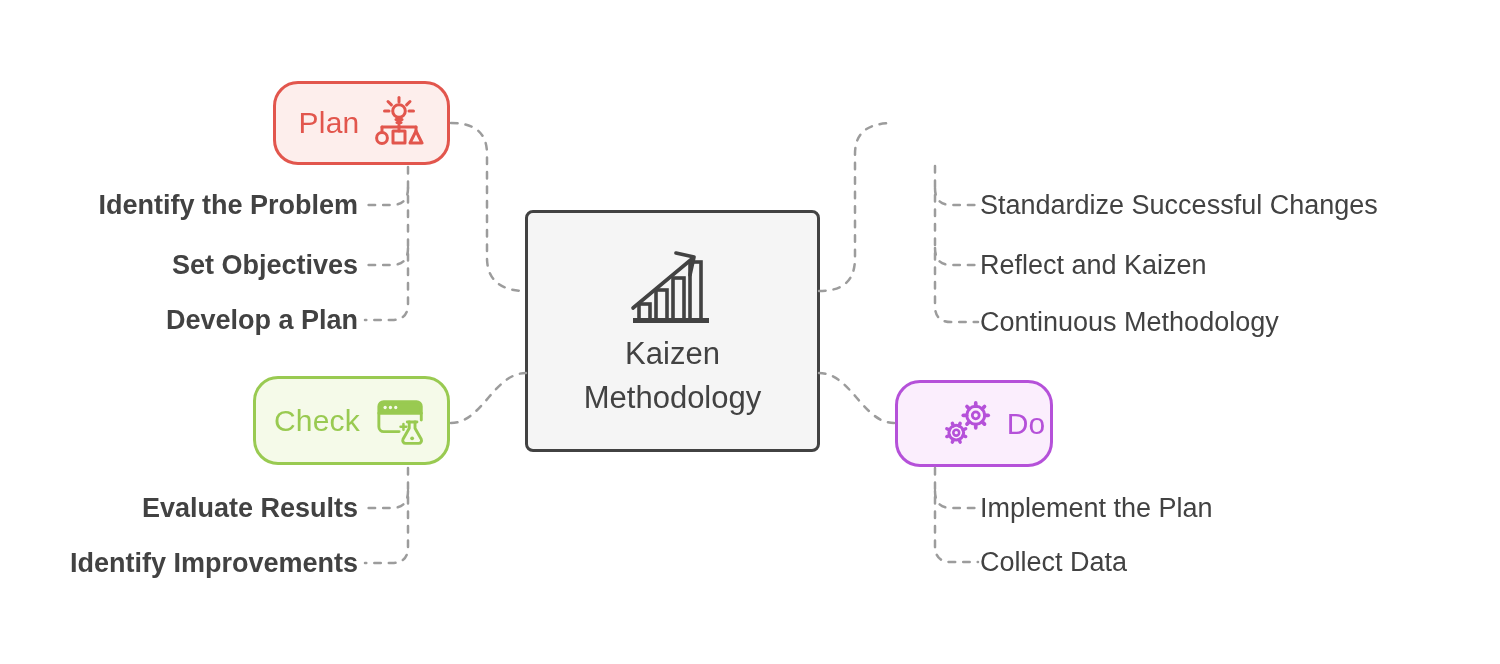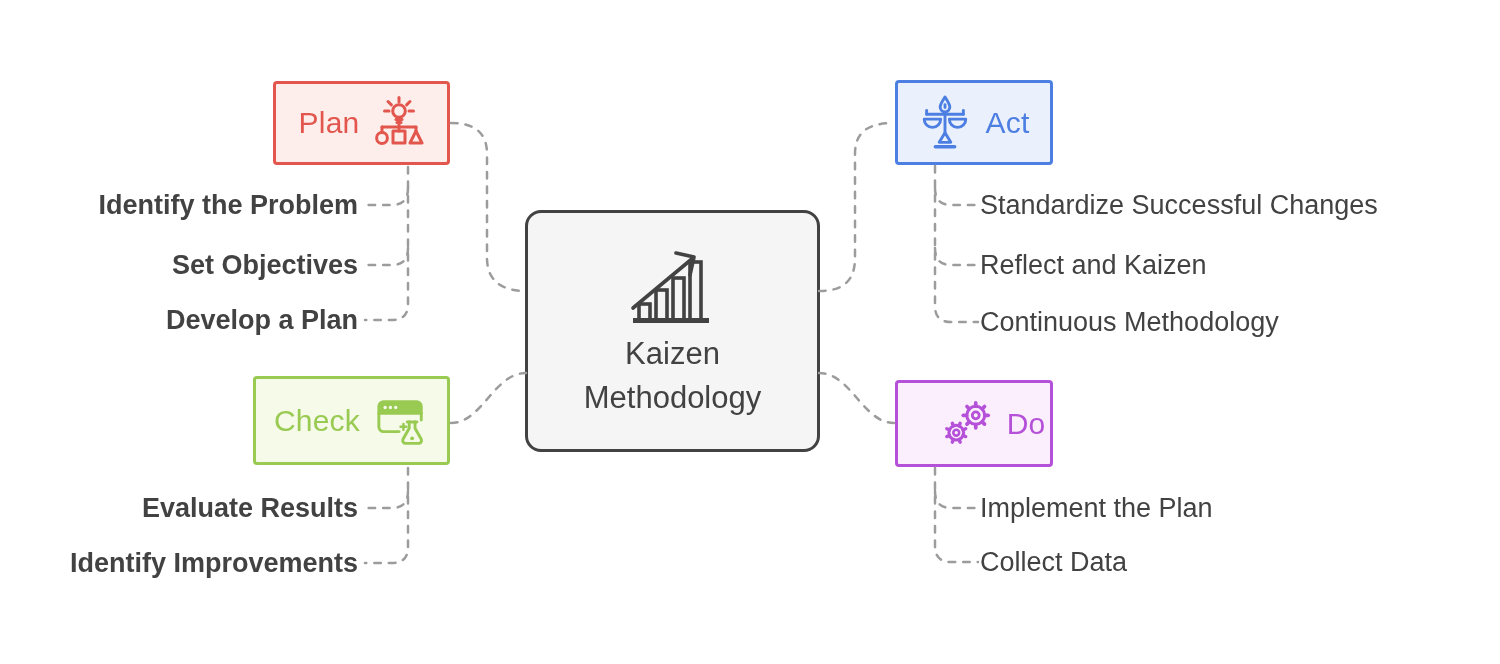--- a/index.html
+++ b/index.html
@@ -2,25 +2,25 @@
 <html><head>
 <meta charset="utf-8">
 <style>
   html,body{margin:0;padding:0;background:#ffffff;}
   .canvas{
     position:relative;width:1500px;height:664px;background:#ffffff;
     font-family:"Liberation Sans",sans-serif;overflow:hidden;
   }
   .connector-layer{position:absolute;left:0;top:0;width:1500px;height:664px;z-index:2;pointer-events:none;}
   .node{position:absolute;box-sizing:border-box;display:flex;align-items:center;justify-content:center;z-index:1;}
-  .branch-node{border-radius:4px;border:3px solid;gap:15px;}
+  .branch-node{border-radius:25px;border:3px solid;gap:15px;}
   .branch-node .label{font-size:30px;font-weight:500;letter-spacing:.2px;}
   .center-node{
     left:525px;top:210px;width:295px;height:242px;
-    background:#f5f5f5;border:3px solid #424242;border-radius:16px;
+    background:#f5f5f5;border:3px solid #424242;border-radius:8px;
     flex-direction:column;gap:6px;
   }
   .center-node .label{
     font-size:31px;line-height:1.42;color:#424242;text-align:center;font-weight:400;
   }
   
   .node-plan {left:273px;top:81px;width:177px;height:84px;background:#fdeeec;border-color:#e2564d;}
   .node-plan .label{color:#e2564d;}
   .node-act  {left:895px;top:80px;width:158px;height:85px;background:#eaf1fc;border-color:#4d7fe3;}
   .node-act .label{color:#4d7fe3;}
@@ -96,35 +96,20 @@
       <path d="M8 31 H42"></path>
       <path d="M8 31 v4.5"></path>
         <path d="M25 31 v4"></path>
         <path d="M42 31 v4"></path>
       <circle cx="8" cy="42" r="5.4"></circle>
       <rect x="19" y="35" width="12" height="12"></rect>
       <path d="M42 35 L48 47 H36 Z"></path>
     </svg>
   </div>
 
-  <div class="node branch-node node-act">
-    <svg class="icon" width="52" height="58" viewBox="0 0 52 60" fill="none" stroke="#4d7fe3" stroke-width="3" stroke-linecap="round" stroke-linejoin="round">
-      <path d="M26 3 C23 8 21 10.5 21 13.5 a5 5 0 0 0 10 0 C31 10.5 29 8 26 3 Z"></path>
-      <path d="M26 11 v3"></path>
-      <path d="M7 21 H45"></path>
-      <path d="M7 21 v-4"></path>
-        <path d="M45 21 v-4"></path>
-      <path d="M4.5 26 a8.5 8.5 0 0 0 17 0 Z"></path>
-      <path d="M30.5 26 a8.5 8.5 0 0 0 17 0 Z"></path>
-      <path d="M26 21 V42"></path>
-      <path d="M26 40 L20 50 H32 Z"></path>
-      <path d="M16 54.5 H36" stroke-width="3.6"></path>
-    </svg>
-    <span class="label">Act</span>
-  </div>
 
   <div class="node branch-node node-check">
     <span class="label">Check</span>
     <svg class="icon" width="54" height="54" viewBox="0 0 56 56" fill="none" stroke="#99ca51" stroke-width="3" stroke-linecap="round" stroke-linejoin="round">
       <path d="M9 8 h34 a5 5 0 0 1 5 5 v7 H4 v-7 a5 5 0 0 1 5 -5 Z" fill="#99ca51"></path>
       <circle cx="10.5" cy="14" r="1.7" fill="#f5fae9" stroke="none"></circle>
       <circle cx="16" cy="14" r="1.7" fill="#f5fae9" stroke="none"></circle>
       <circle cx="21.5" cy="14" r="1.7" fill="#f5fae9" stroke="none"></circle>
       <path d="M4 20 v14 a5 5 0 0 0 5 5 h16"></path>
       <path d="M48 20 v7"></path>

